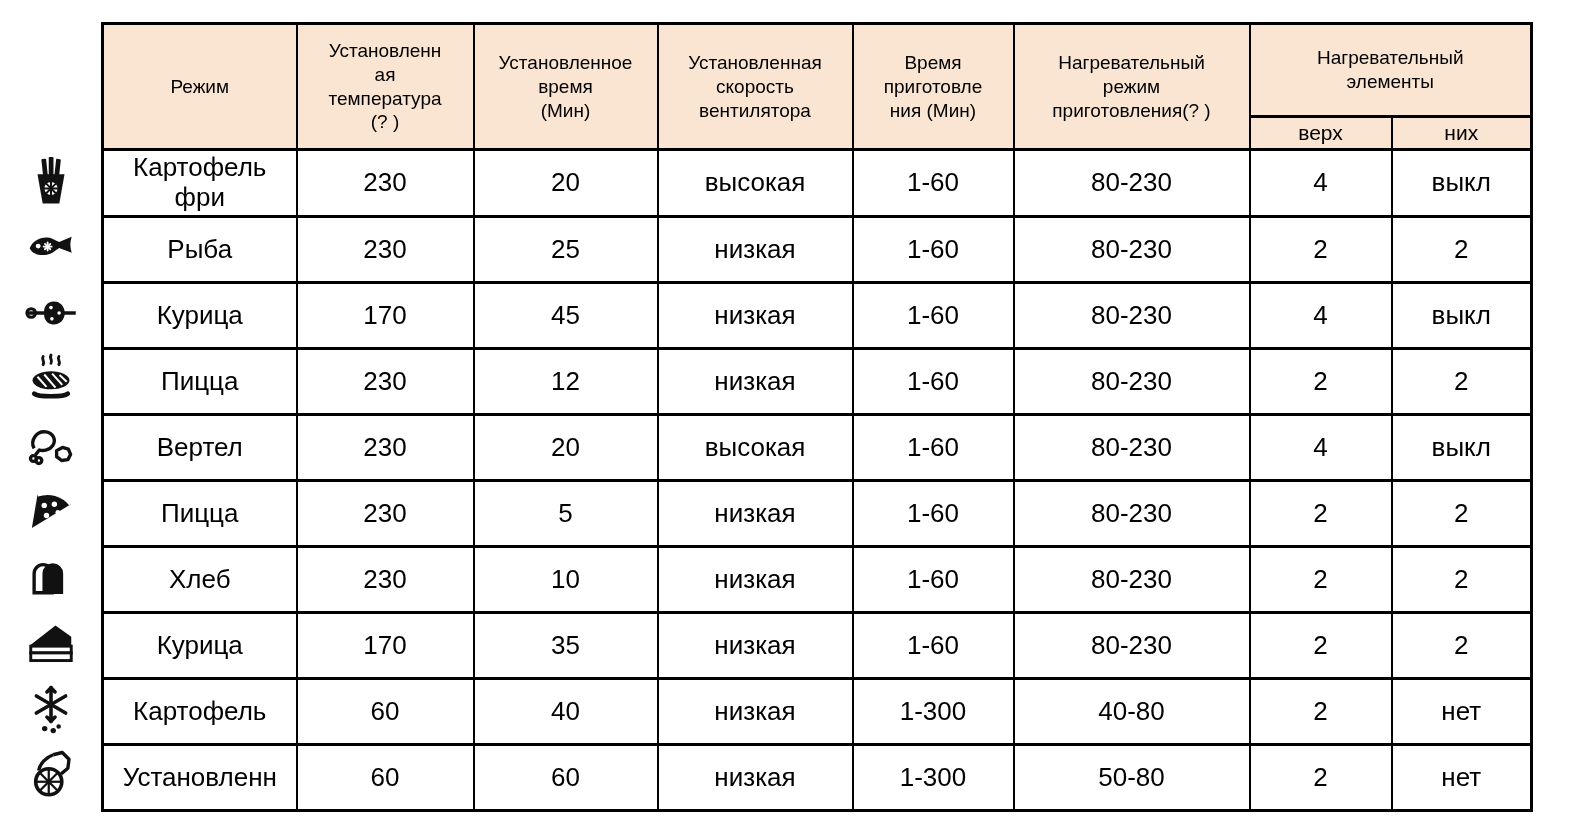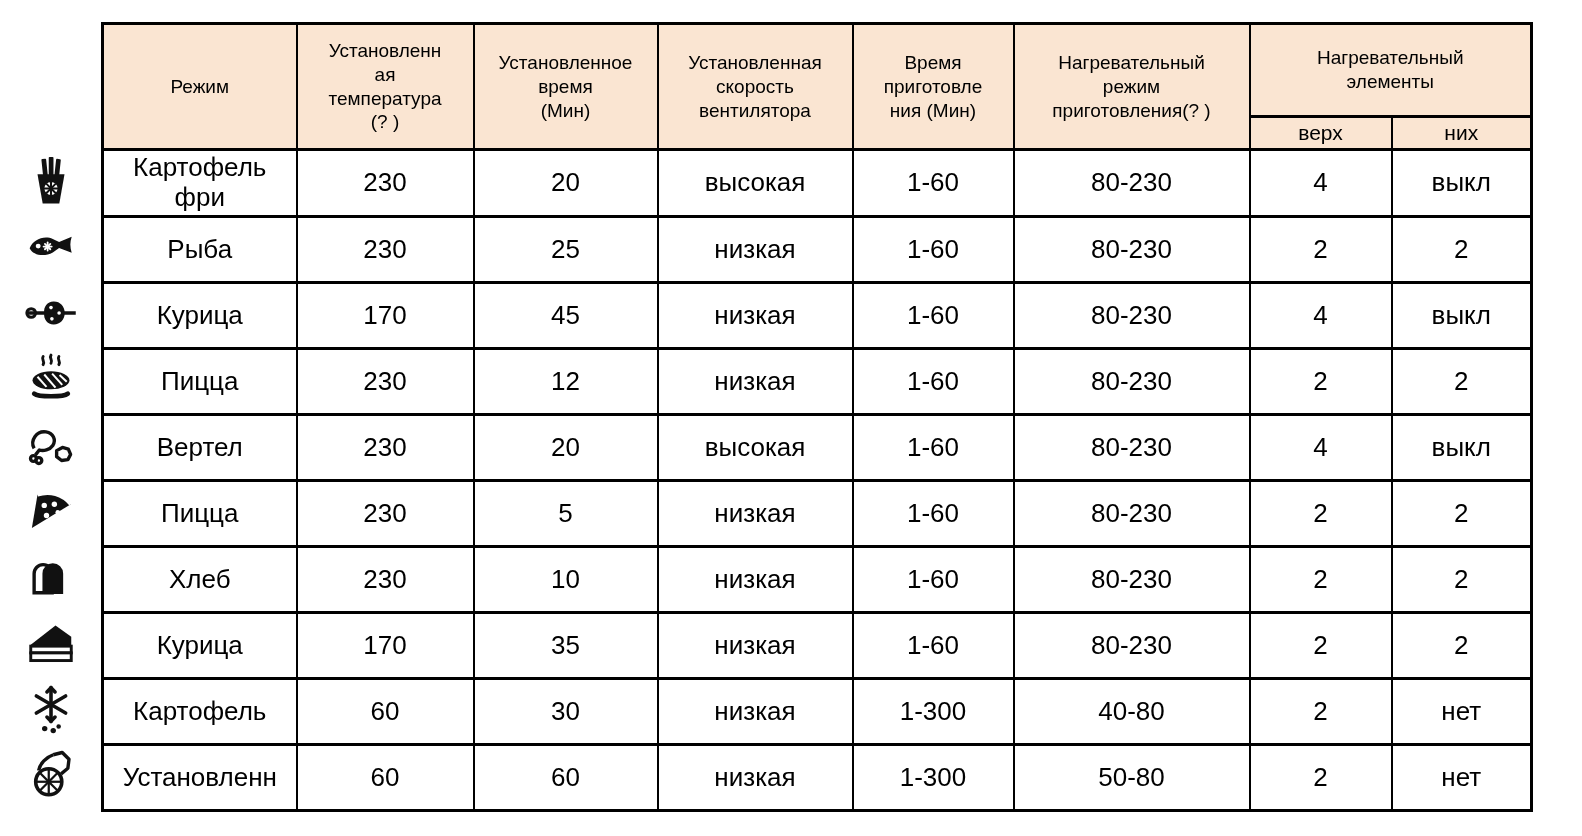--- a/index.html
+++ b/index.html
@@ -321,21 +321,21 @@
     <td>35</td>
     <td>низкая</td>
     <td>1-60</td>
     <td>80-230</td>
     <td>2</td>
     <td>2</td>
   </tr>
         <tr>
     <td>Картофель</td>
     <td>60</td>
-    <td>30</td>
+    <td>40</td>
     <td>низкая</td>
     <td>1-300</td>
     <td>40-80</td>
     <td>2</td>
     <td>нет</td>
   </tr>
         <tr>
     <td>Установленн</td>
     <td>60</td>
     <td>60</td>

